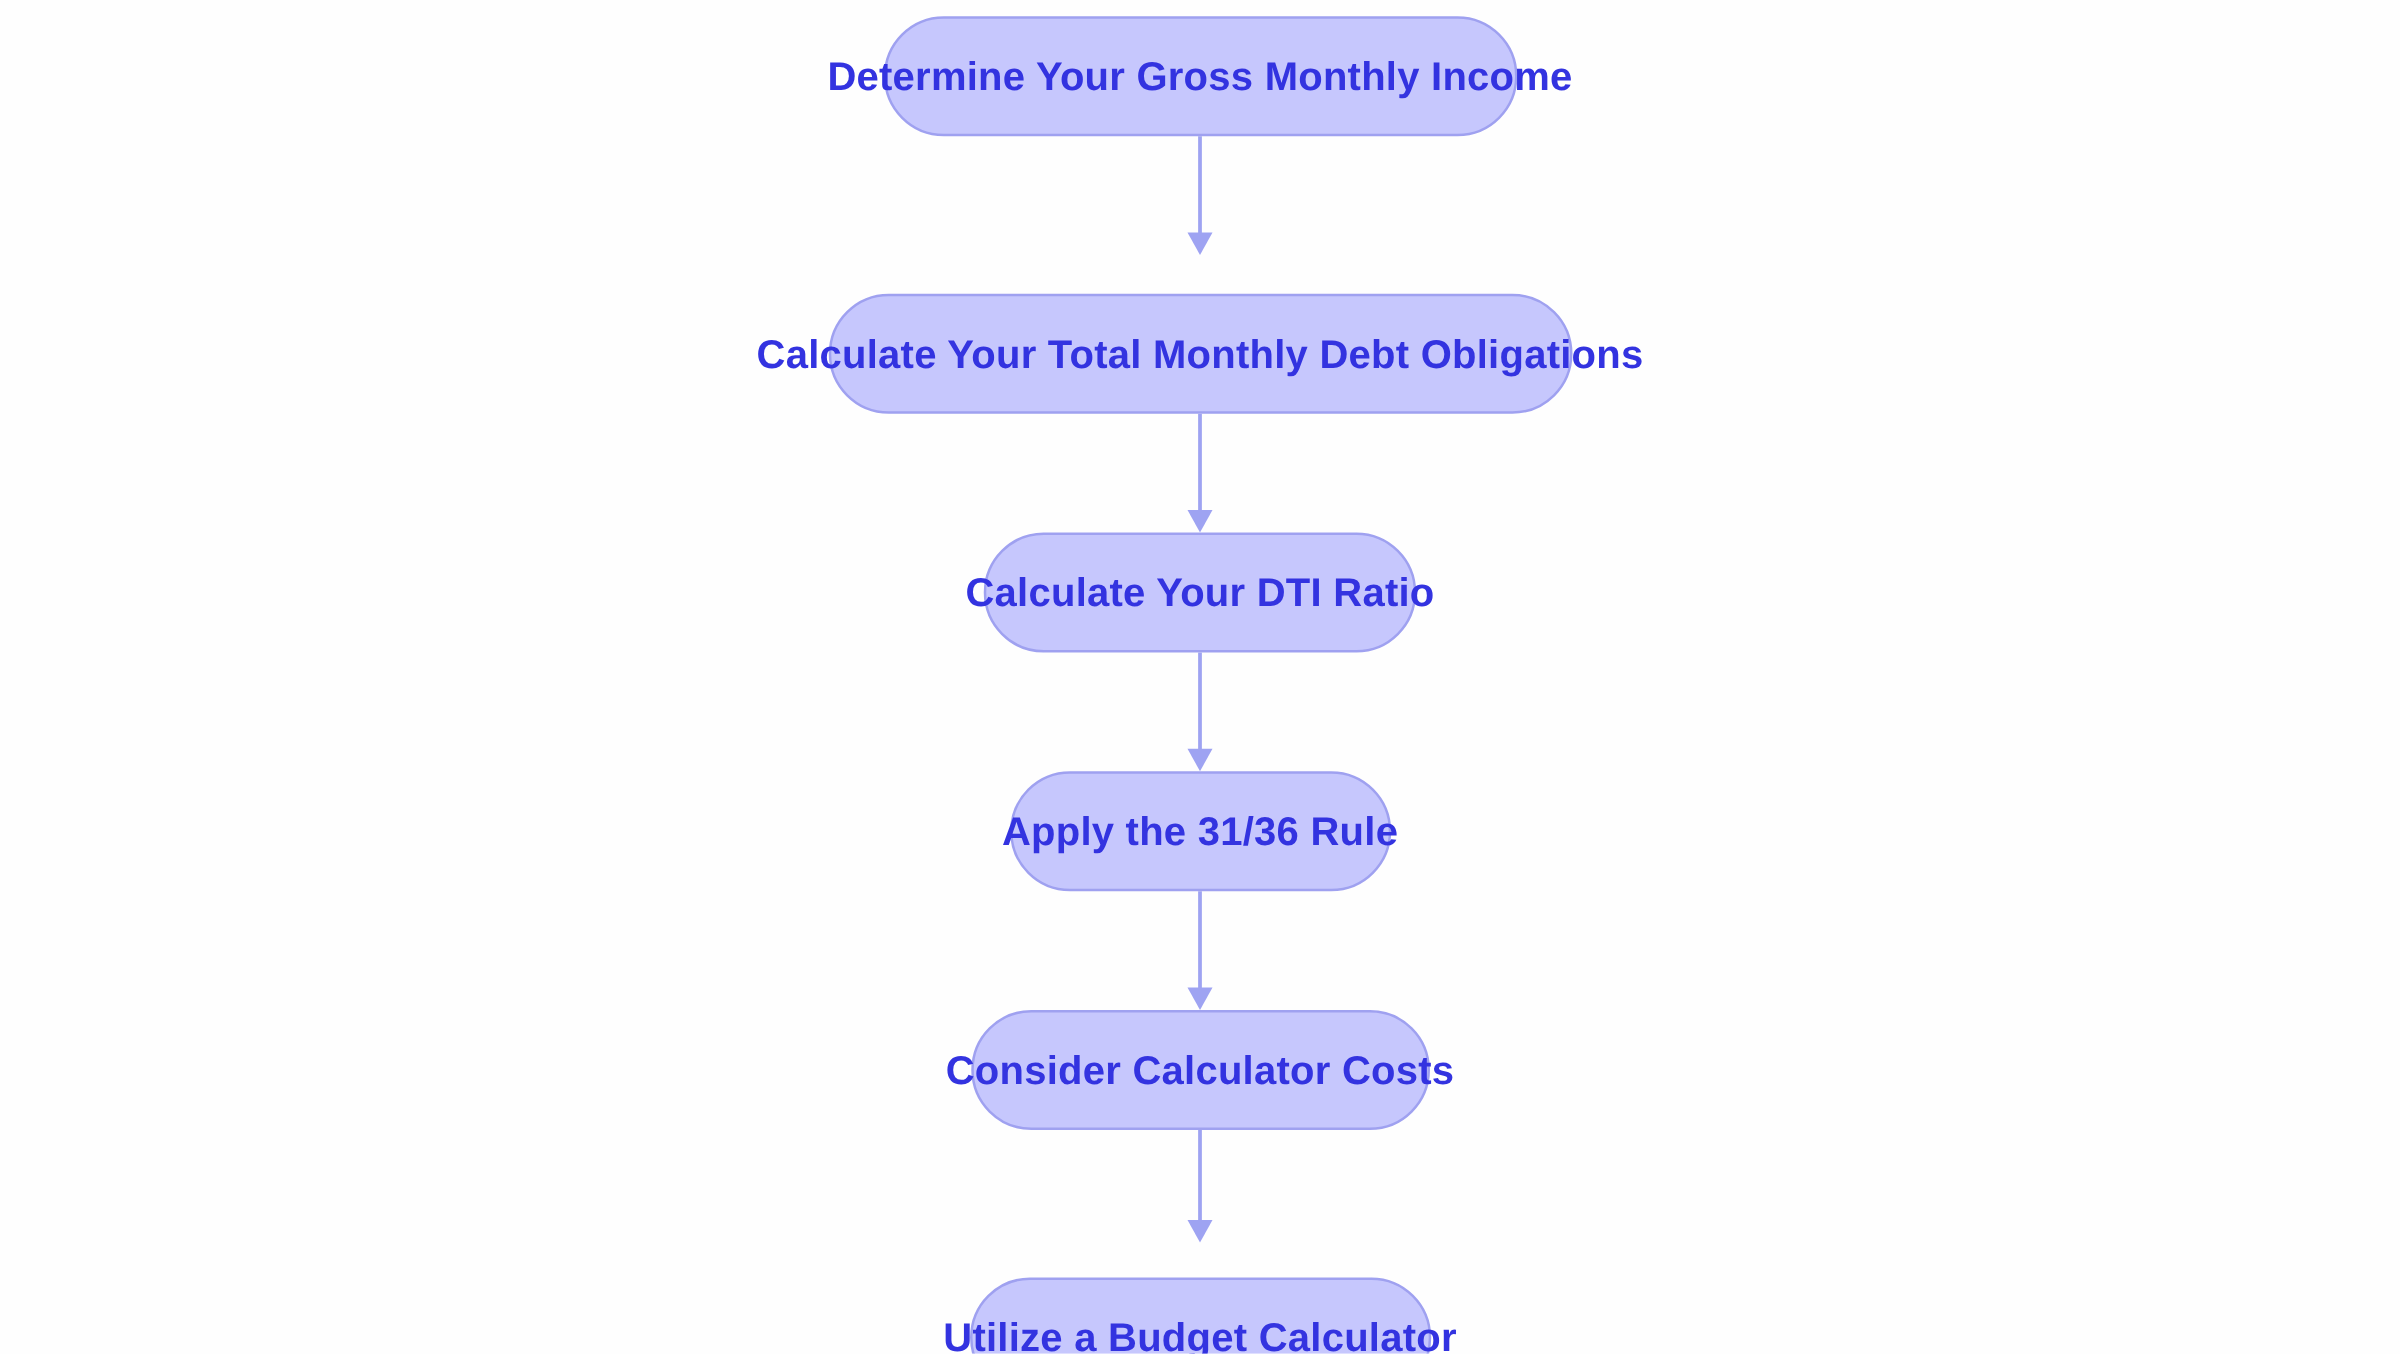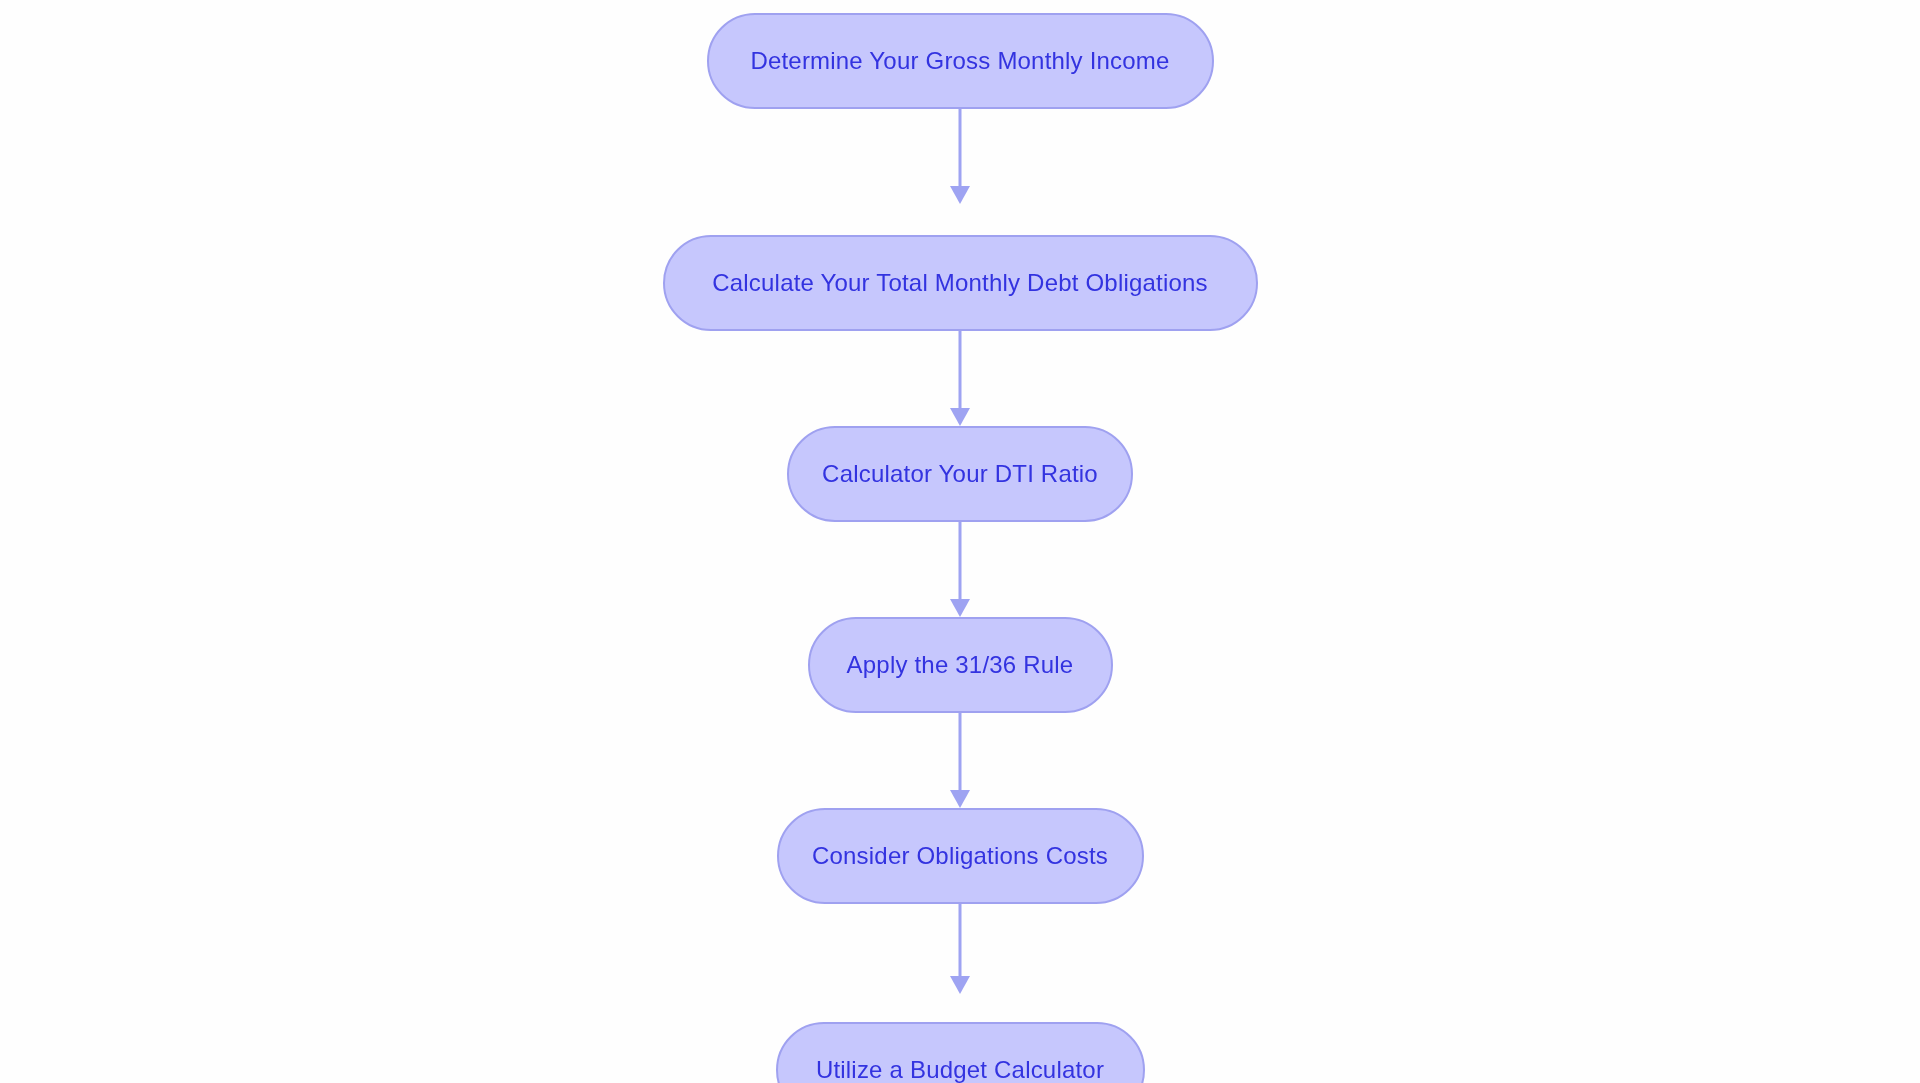--- a/index.html
+++ b/index.html
@@ -40,22 +40,22 @@
     border: 2px solid #9fa1f0;
     border-radius: 48px;
     display: flex;
     align-items: center;
     justify-content: center;
     padding: 0 26px;
   }
   .node-label {
     color: #3333e0;
     font-family: "Liberation Sans", sans-serif;
-    font-size: 24px;
-    font-weight: 400;
+    font-size: 32px;
+    font-weight: 700;
     line-height: 1;
     letter-spacing: 0.2px;
     white-space: nowrap;
   }
   .connector {
     position: relative;
     width: 24px;
     display: flex;
     justify-content: center;
   }
@@ -87,21 +87,21 @@
         </div>
       </div>
       <div class="connector" style="height: 95px;">
         <svg width="24" height="95" viewBox="0 0 24 95" aria-hidden="true">
           <line x1="12" y1="0" x2="12" y2="78" stroke="#9ea3f2" stroke-width="3"></line>
           <polygon points="2,77 22,77 12,95" fill="#9ea3f2"></polygon>
         </svg>
       </div>
       <div class="node-row">
         <div class="node" style="width: 346px;">
-          <span class="node-label">Calculator Your DTI Ratio</span>
+          <span class="node-label">Calculate Your DTI Ratio</span>
         </div>
       </div>
       <div class="connector" style="height: 95px;">
         <svg width="24" height="95" viewBox="0 0 24 95" aria-hidden="true">
           <line x1="12" y1="0" x2="12" y2="78" stroke="#9ea3f2" stroke-width="3"></line>
           <polygon points="2,77 22,77 12,95" fill="#9ea3f2"></polygon>
         </svg>
       </div>
       <div class="node-row">
         <div class="node" style="width: 305px;">
@@ -109,21 +109,21 @@
         </div>
       </div>
       <div class="connector" style="height: 95px;">
         <svg width="24" height="95" viewBox="0 0 24 95" aria-hidden="true">
           <line x1="12" y1="0" x2="12" y2="78" stroke="#9ea3f2" stroke-width="3"></line>
           <polygon points="2,77 22,77 12,95" fill="#9ea3f2"></polygon>
         </svg>
       </div>
       <div class="node-row">
         <div class="node" style="width: 367px;">
-          <span class="node-label">Consider Obligations Costs</span>
+          <span class="node-label">Consider Calculator Costs</span>
         </div>
       </div>
       <div class="connector" style="height: 90px;">
         <svg width="24" height="90" viewBox="0 0 24 90" aria-hidden="true">
           <line x1="12" y1="0" x2="12" y2="73" stroke="#9ea3f2" stroke-width="3"></line>
           <polygon points="2,72 22,72 12,90" fill="#9ea3f2"></polygon>
         </svg>
       </div>
       <div class="node-row">
         <div class="node" style="width: 369px; margin-top: 28px;">

